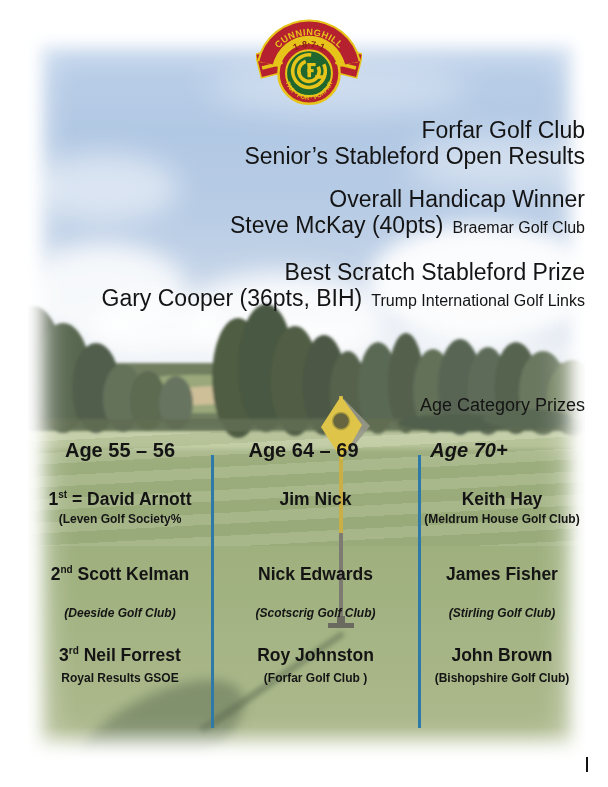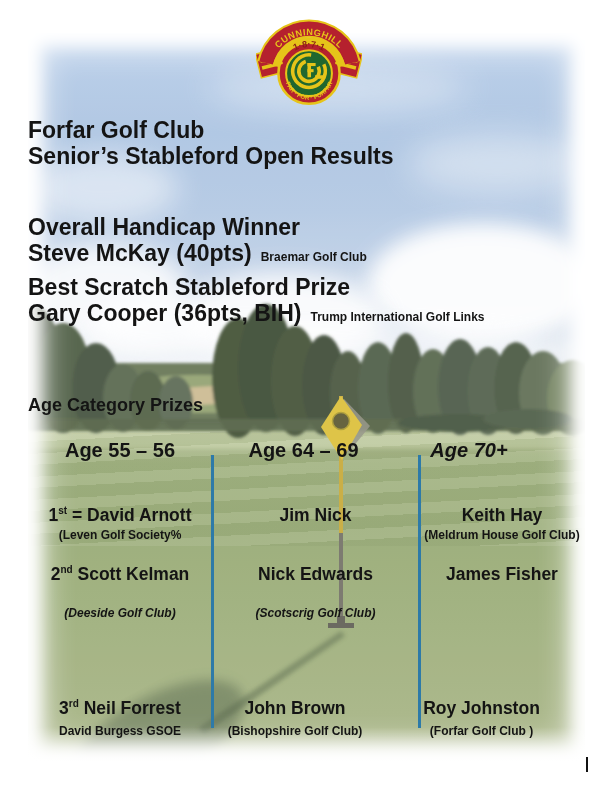--- a/index.html
+++ b/index.html
@@ -27,33 +27,33 @@
   .flaglayer{position:absolute;left:0;top:0;width:557px;height:730px;}
   .wash{position:absolute;inset:0;background:rgba(255,255,255,.13);}
   .feather{position:absolute;inset:0;pointer-events:none;
            box-shadow:inset 0 0 16px 12px #ffffff, inset 0 0 30px 18px rgba(255,255,255,.6);}
   .bottomfade{position:absolute;left:0;right:0;bottom:0;height:36px;
               background:linear-gradient(180deg,rgba(255,255,255,0),#ffffff);}
   
   .divider{position:absolute;top:455px;height:273px;width:3px;background:#2d7aa8;z-index:2;}
   .d1{left:211px;} .d2{left:418px;}
   
-  .tblock{position:absolute;left:28px;width:557px;text-align:left;font-weight:700;z-index:3;white-space:nowrap;}
+  .tblock{position:absolute;left:28px;width:557px;text-align:right;font-weight:400;z-index:3;white-space:nowrap;}
   .title{top:117px;font-size:23px;line-height:26px;}
-  .overall{top:186px;font-size:23px;line-height:26px;margin-top:28px;}
-  .scratch{top:274px;font-size:23px;line-height:26px;}
-  .small-inline{font-size:12px;margin-left:9px;}
+  .overall{top:186px;font-size:23px;line-height:26px;}
+  .scratch{top:259px;font-size:23px;line-height:26px;}
+  .small-inline{font-size:16px;margin-left:9px;}
   .age-heading{top:396px;font-size:18px;line-height:19px;}
   .row{position:absolute;left:28px;width:557px;display:flex;z-index:3;font-weight:700;}
   .cell{text-align:center;}
   .cw1{width:184px;} .cw2{width:207px;} .cw3{width:166px;}
   .hdr-row{top:440px;font-size:20px;line-height:21px;}
   .hdr-row .cw2{transform:translateX(-12px);}
   .hdr-row .cw3{transform:translateX(-33px);font-style:italic;}
-  .r1{top:501px;} .r2{top:560px;} .r3{top:694px;}
+  .r1{top:485px;} .r2{top:560px;} .r3{top:641px;}
   .name{font-size:17.5px;line-height:19px;white-space:nowrap;}
   .name sup{font-size:10px;}
   .club{font-size:12px;line-height:14px;white-space:nowrap;}
   .r1 .club{margin-top:3px;} .r2 .club{margin-top:22px;font-style:italic;} .r3 .club{margin-top:6px;}
   
   .crest{position:absolute;left:256px;top:16px;width:106px;height:94px;z-index:4;}
   
   .artifact{position:absolute;left:586px;top:757px;width:2px;height:15px;background:#111;z-index:5;}
 </style>
 </head>
@@ -223,32 +223,33 @@
     <div class="cell cw1">
       <div class="name"><span>2</span><sup>nd</sup><span> Scott Kelman</span></div>
       <div class="club">(Deeside Golf Club)</div>
     </div>
     <div class="cell cw2">
       <div class="name"><span></span><sup></sup><span>Nick Edwards</span></div>
       <div class="club">(Scotscrig Golf Club)</div>
     </div>
     <div class="cell cw3">
       <div class="name"><span></span><sup></sup><span>James Fisher</span></div>
+      <div class="club">(Stirling Golf Club)</div>
     </div>
   </div>
 
   <div class="row r3">
     <div class="cell cw1">
       <div class="name"><span>3</span><sup>rd</sup><span> Neil Forrest</span></div>
-      <div class="club">David Burgess GSOE</div>
+      <div class="club">Royal Results GSOE</div>
+    </div>
+    <div class="cell cw2">
+      <div class="name"><span></span><sup></sup><span>Roy Johnston</span></div>
+      <div class="club">(Forfar Golf Club )</div>
     </div>
     <div class="cell cw3">
       <div class="name"><span></span><sup></sup><span>John Brown</span></div>
       <div class="club">(Bishopshire Golf Club)</div>
     </div>
-    <div class="cell cw2">
-      <div class="name"><span></span><sup></sup><span>Roy Johnston</span></div>
-      <div class="club">(Forfar Golf Club )</div>
-    </div>
   </div>
 
   <div class="artifact"></div>
 </div>
 
 </body></html>

